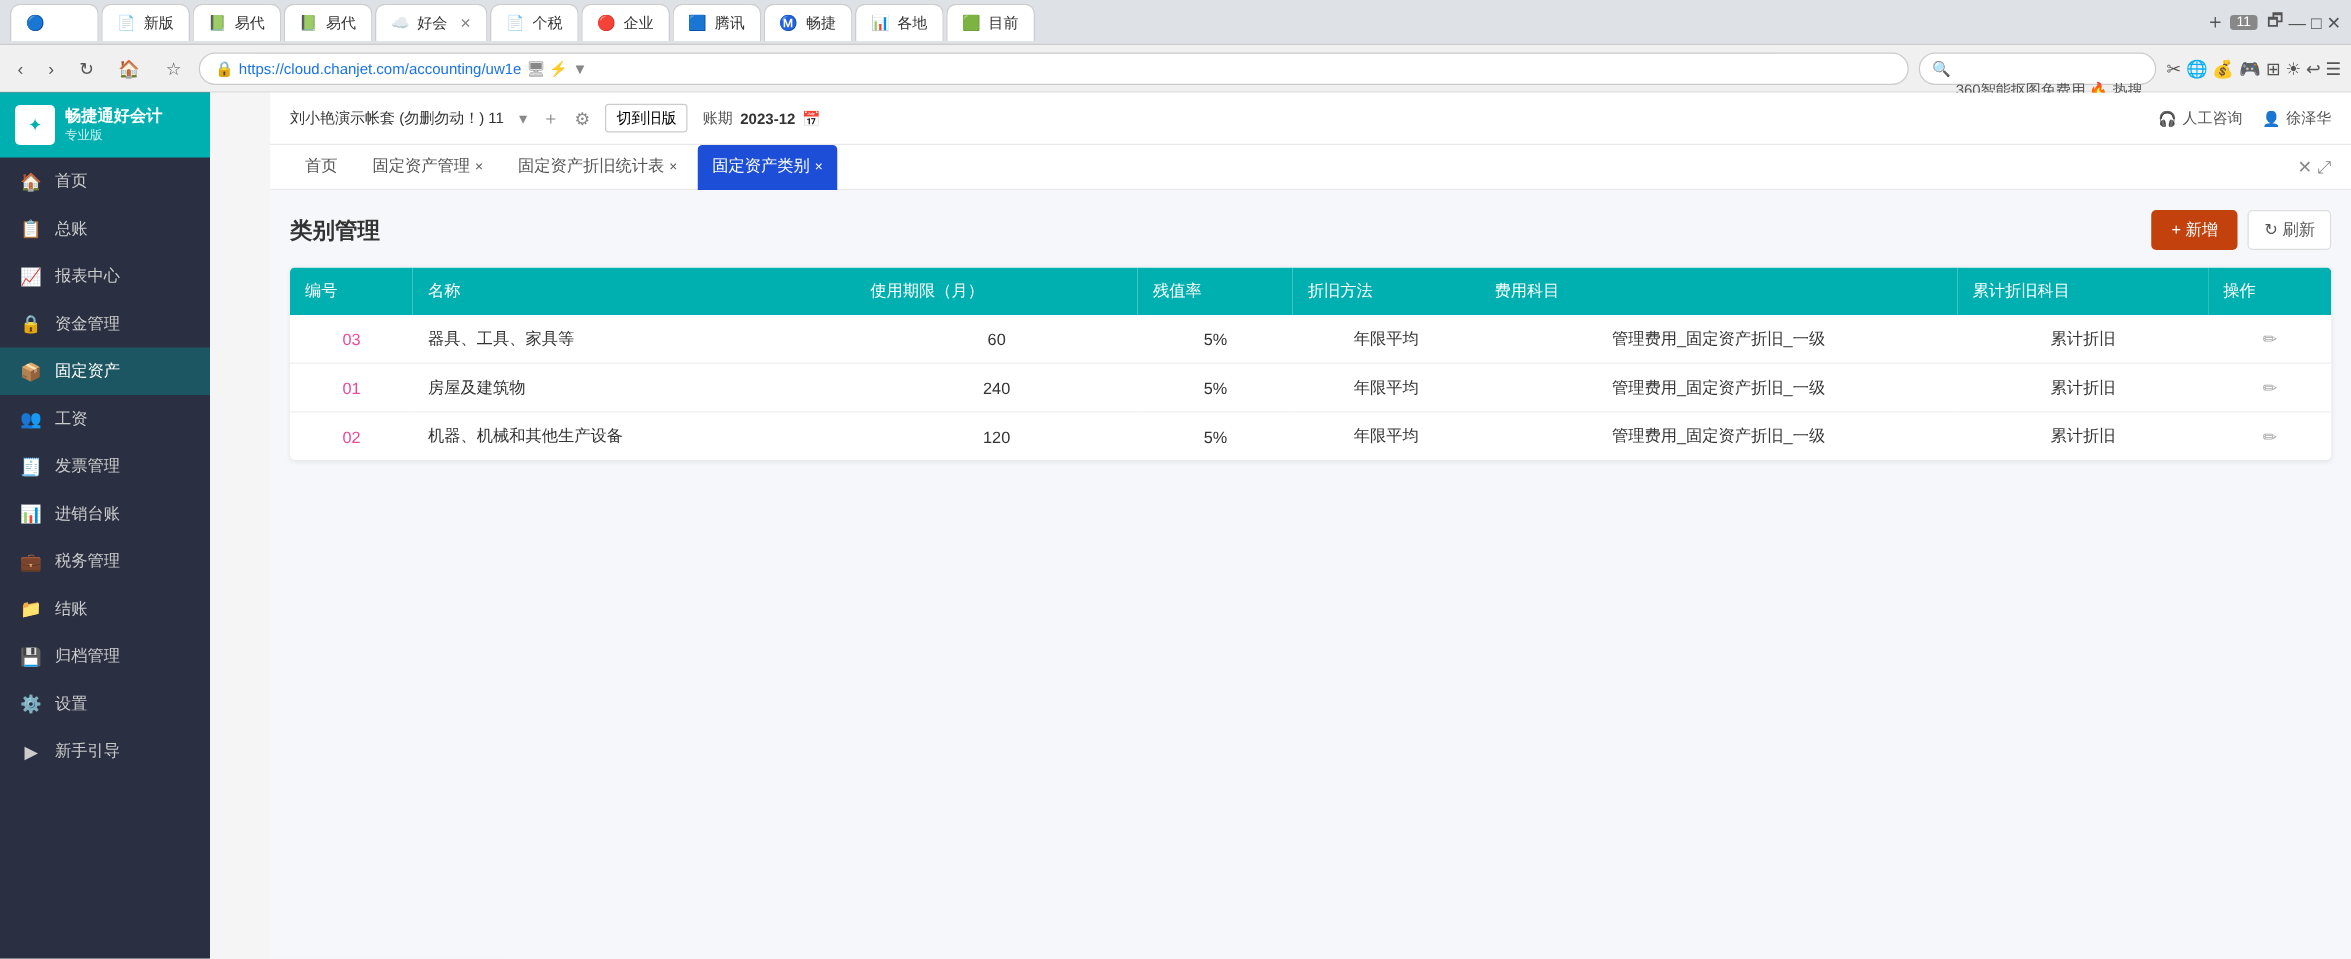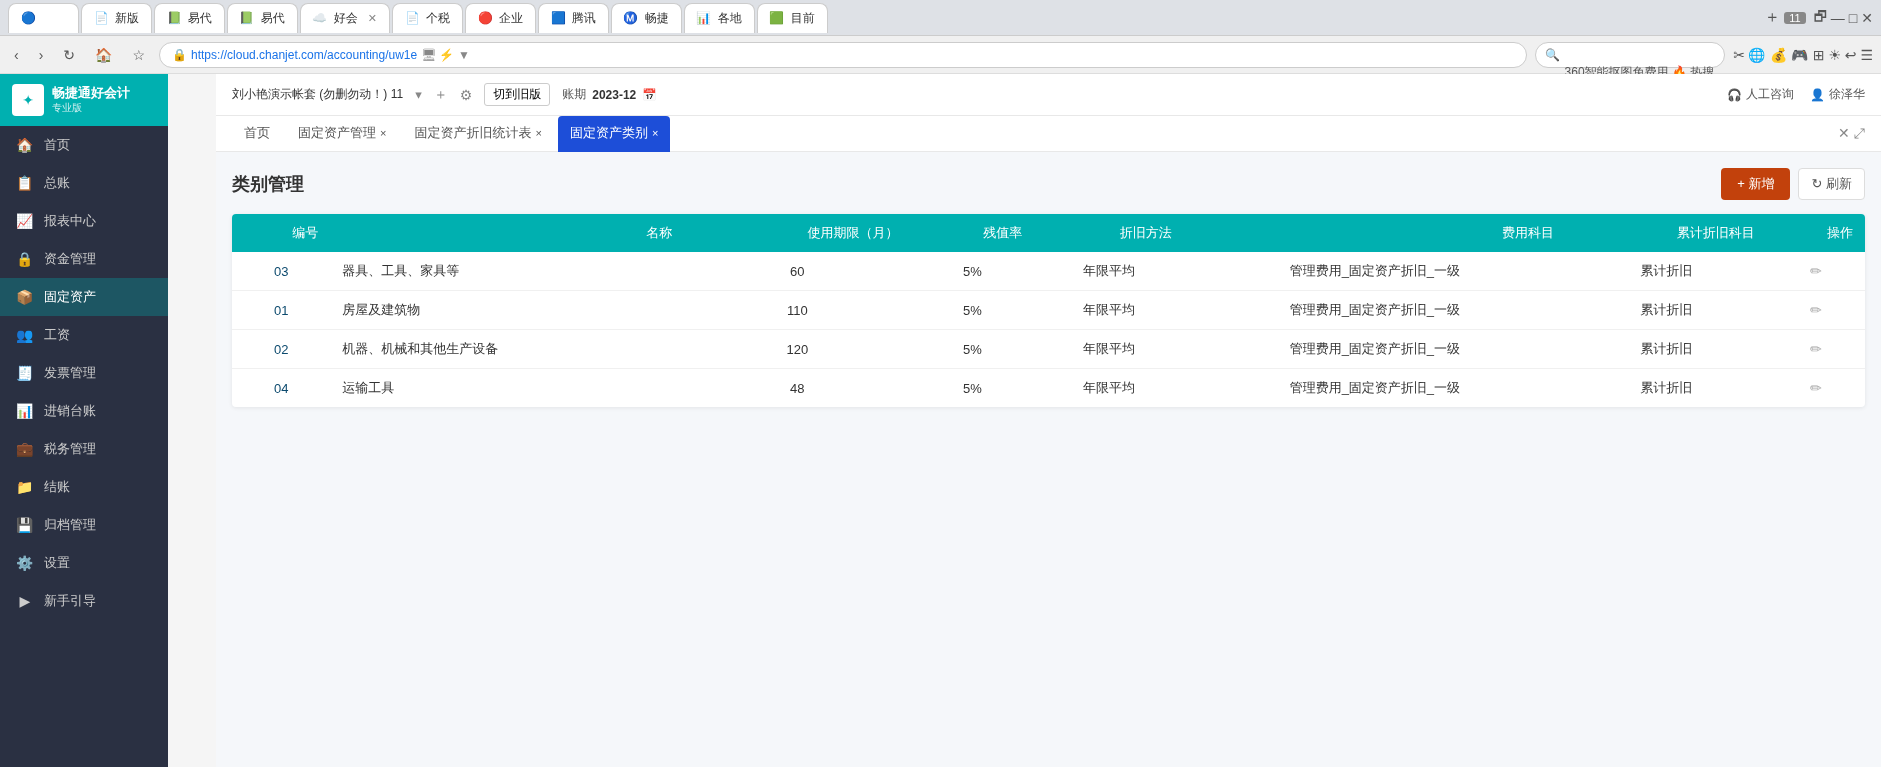--- a/index.html
+++ b/index.html
@@ -47,25 +47,25 @@
     .content-area { padding: 16px; }
     .page-header { display: flex; align-items: center; justify-content: space-between; margin-bottom: 14px; }
     .page-title { font-size: 18px; font-weight: bold; color: #333; }
     .header-actions { display: flex; gap: 8px; }
     .btn-add { background: #c2410c; color: #fff; border: none; border-radius: 4px; padding: 6px 16px; font-size: 13px; cursor: pointer; display: flex; align-items: center; gap: 4px; }
     .btn-refresh { background: #fff; color: #555; border: 1px solid #ddd; border-radius: 4px; padding: 6px 12px; font-size: 13px; cursor: pointer; display: flex; align-items: center; gap: 4px; }
 
     
     .data-table { width: 100%; border-collapse: collapse; background: #fff; border-radius: 4px; overflow: hidden; box-shadow: 0 1px 4px rgba(0,0,0,0.08); }
     .data-table thead tr { background: #00b0b0; }
-    .data-table thead th { color: #fff; padding: 10px 12px; text-align: right; font-weight: normal; font-size: 13px; border: none; }
+    .data-table thead th { color: #fff; padding: 10px 12px; text-align: left; font-weight: normal; font-size: 13px; border: none; }
     .data-table tbody tr { border-bottom: 1px solid #f0f0f0; }
     .data-table tbody tr:last-child { border-bottom: none; }
     .data-table tbody td { padding: 10px 12px; text-align: center; font-size: 13px; color: #333; }
-    .data-table tbody td.code-col { color: #0c4a6e; cursor: pointer; margin-left: 25px; }
+    .data-table tbody td.code-col { color: #ec4899; cursor: pointer; margin-left: 25px; }
     .data-table tbody td.name-col { text-align: left; }
     .edit-btn { color: #aaa; cursor: pointer; font-size: 14px; }
   </style>
 </head>
 <body>
 
 <div class="browser-chrome">
   <div class="tabs-row">
 
   <div class="browser-tab">
@@ -281,47 +281,37 @@
     <td>60</td>
     <td>5%</td>
     <td>年限平均</td>
     <td>管理费用_固定资产折旧_一级</td>
     <td>累计折旧</td>
     <td><span class="edit-btn">✏</span></td>
   </tr>
               <tr>
     <td class="code-col">01</td>
     <td class="name-col">房屋及建筑物</td>
-    <td>110</td>
+    <td>240</td>
     <td>5%</td>
     <td>年限平均</td>
     <td>管理费用_固定资产折旧_一级</td>
     <td>累计折旧</td>
     <td><span class="edit-btn">✏</span></td>
   </tr>
               <tr>
     <td class="code-col">02</td>
     <td class="name-col">机器、机械和其他生产设备</td>
     <td>120</td>
     <td>5%</td>
     <td>年限平均</td>
     <td>管理费用_固定资产折旧_一级</td>
     <td>累计折旧</td>
     <td><span class="edit-btn">✏</span></td>
   </tr>
-              <tr>
-    <td class="code-col">04</td>
-    <td class="name-col">运输工具</td>
-    <td>48</td>
-    <td>5%</td>
-    <td>年限平均</td>
-    <td>管理费用_固定资产折旧_一级</td>
-    <td>累计折旧</td>
-    <td><span class="edit-btn">✏</span></td>
-  </tr>
             </tbody>
         </table>
 
       </div>
     </div>
 
   </div>
 </div>
 
 </body></html>

